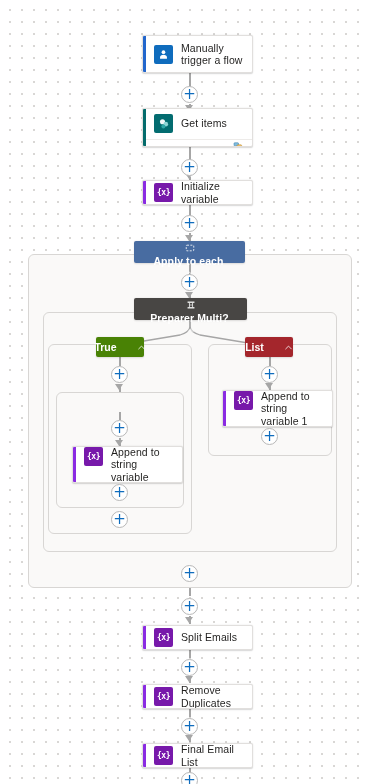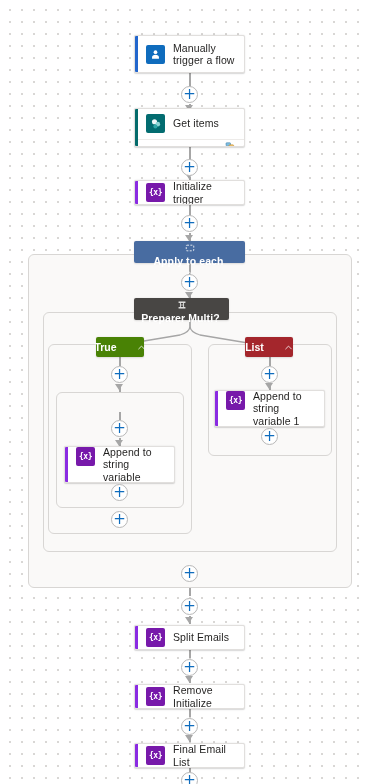--- a/index.html
+++ b/index.html
@@ -48,20 +48,21 @@
   .branchsvg{position:absolute;}
 
   
   .card{
     background:#ffffff;
     border:1px solid #e1dfdd;
     border-radius:2px;
     box-shadow:0 0.6px 1.8px rgba(0,0,0,0.10), 0 0.3px 0.9px rgba(0,0,0,0.07);
     display:flex;
     overflow:hidden;
+    margin-left:8px;
   }
   .accent{width:3px;flex:0 0 3px;}
   .cardbody{
     flex:1;display:flex;flex-direction:column;justify-content:center;
     padding:6px 8px 6px 8px;
   }
   .cardrow{display:flex;align-items:center;gap:8px;}
   .cardicon{
     width:19px;height:19px;flex:0 0 19px;border-radius:2px;
     display:flex;align-items:center;justify-content:center;
@@ -218,40 +219,40 @@
         </span>
       </div>
     </div>
   </div>
 
   <div class="abs card" style="left:134px;top:180px;width:111px;height:25px;">
     <div class="accent" style="background:#8a2be2;"></div>
     <div class="cardbody" style="padding-top:3px;padding-bottom:3px;">
       <div class="cardrow">
         <div class="cardicon" style="background:#7719aa;font-size:8px;">{x}</div>
-        <div class="cardtitle">Initialize trigger</div>
+        <div class="cardtitle">Initialize variable</div>
       </div>
     </div>
   </div>
 
   <div class="abs hdr" style="left:134px;top:241px;width:111px;height:22px;background:#486ca1;">
     <div class="hicon">
       <svg width="10" height="10" viewBox="0 0 16 16" aria-hidden="true">
         <rect x="2" y="3.5" width="12" height="9" rx="1.2" fill="none" stroke="#ffffff" stroke-width="1.3" stroke-dasharray="3.2 2.2"></rect>
       </svg>
     </div>
     <div class="htitle">Apply to each</div>
     <div class="hchev">
       <svg width="9" height="9" viewBox="0 0 16 16" aria-hidden="true">
         <path d="M3 10.5 L8 5.5 L13 10.5" fill="none" stroke="#ffffff" stroke-width="1.4" stroke-linecap="round"></path>
       </svg>
     </div>
   </div>
 
-  <div class="abs hdr" style="left:134px;top:298px;width:95px;height:22px;background:#484644;">
+  <div class="abs hdr" style="left:134px;top:298px;width:113px;height:22px;background:#484644;">
     <div class="hicon">
       <svg width="10" height="10" viewBox="0 0 16 16" aria-hidden="true">
         <rect x="2.5" y="2.5" width="11" height="2" fill="#ffffff"></rect>
         <rect x="2.5" y="11.5" width="11" height="2" fill="#ffffff"></rect>
         <path d="M5.5 4.5 L5.5 11.5 M10.5 4.5 L10.5 11.5" stroke="#ffffff" stroke-width="1.2"></path>
         <path d="M5.5 8 L10.5 8" stroke="#ffffff" stroke-width="1"></path>
       </svg>
     </div>
     <div class="htitle">Preparer Multi?</div>
     <div class="hchev">
@@ -308,21 +309,21 @@
         <div class="cardtitle">Split Emails</div>
       </div>
     </div>
   </div>
 
   <div class="abs card" style="left:134px;top:684px;width:111px;height:25px;">
     <div class="accent" style="background:#8a2be2;"></div>
     <div class="cardbody" style="padding-top:3px;padding-bottom:3px;">
       <div class="cardrow">
         <div class="cardicon" style="background:#7719aa;font-size:8px;">{x}</div>
-        <div class="cardtitle">Remove Initialize</div>
+        <div class="cardtitle">Remove Duplicates</div>
       </div>
     </div>
   </div>
 
   <div class="abs card" style="left:134px;top:743px;width:111px;height:25px;">
     <div class="accent" style="background:#8a2be2;"></div>
     <div class="cardbody" style="padding-top:3px;padding-bottom:3px;">
       <div class="cardrow">
         <div class="cardicon" style="background:#7719aa;font-size:8px;">{x}</div>
         <div class="cardtitle">Final Email List</div>

